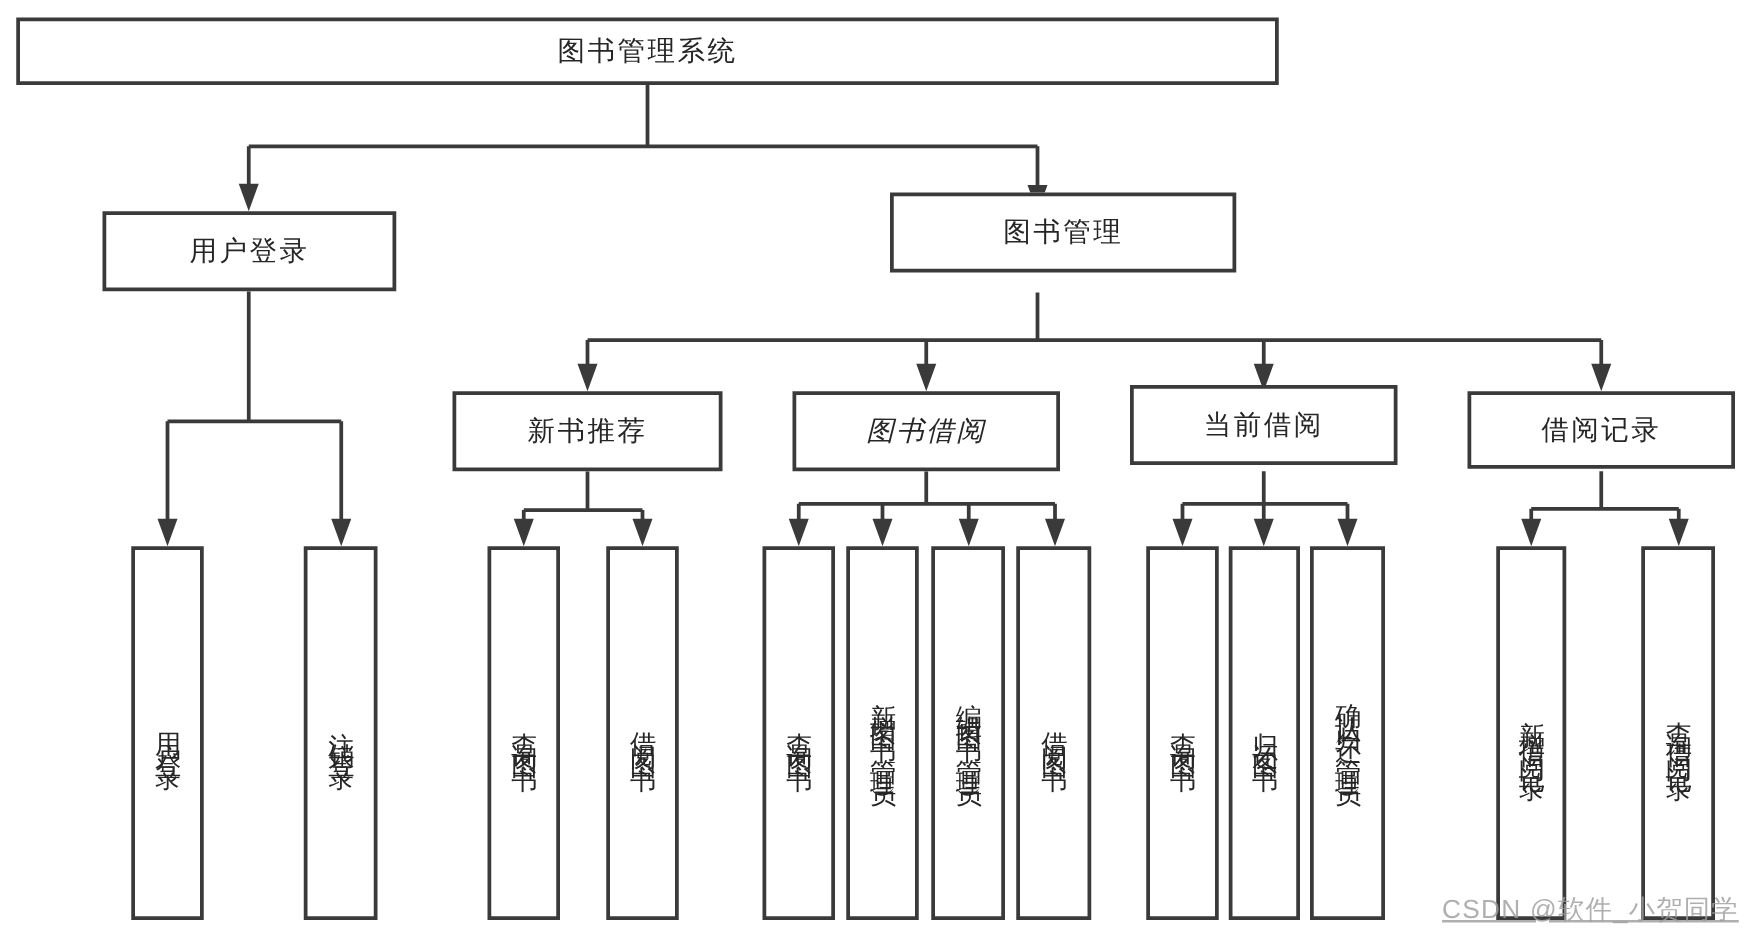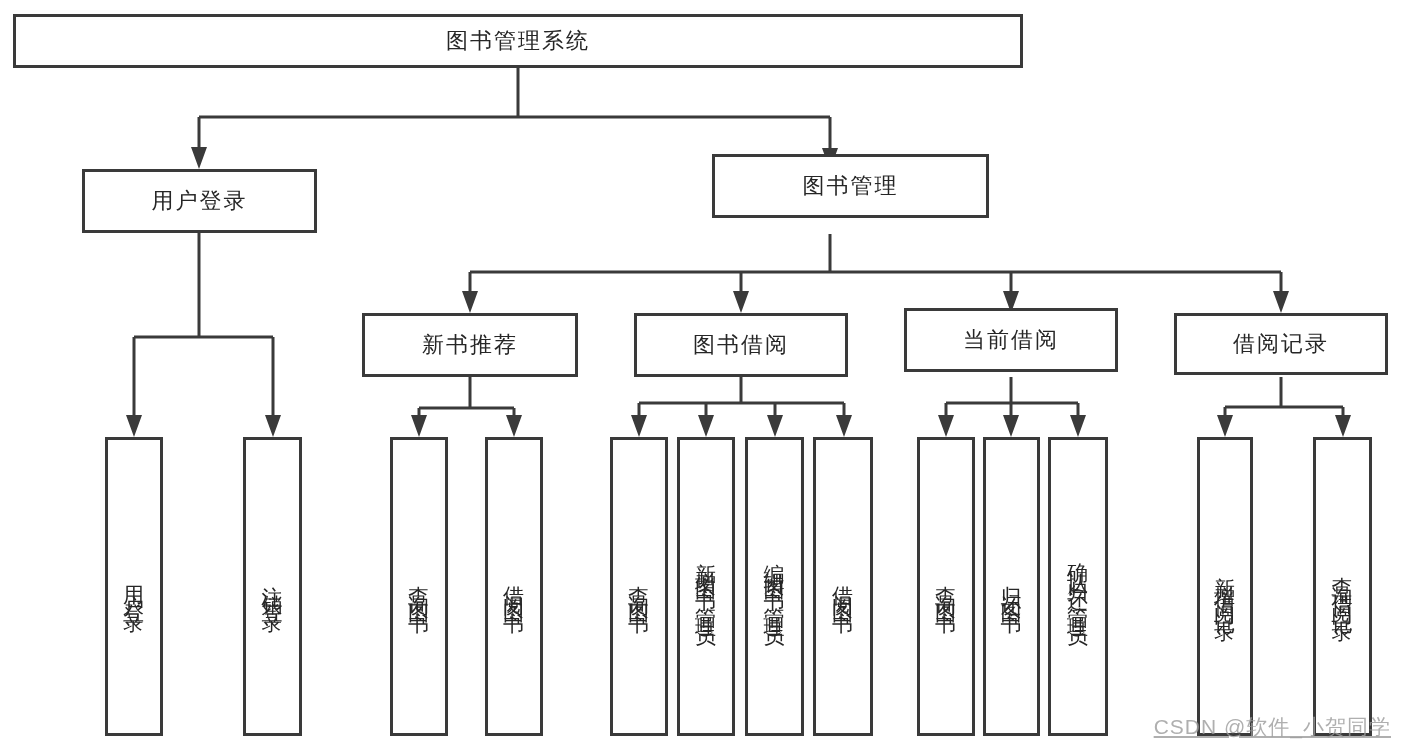--- a/index.html
+++ b/index.html
@@ -97,21 +97,21 @@
       M1217 415 L1233 415 L1225 437 Z
       M1335 415 L1351 415 L1343 437 Z" fill="#3a3a3a"></path>
   </svg>
 
   <div class="box" style="left:13px; top:14px; width:1010px; height:54px;font-family:Liberation Serif, serif;">图书管理系统</div>
 
   <div class="box" style="left:82px; top:169px; width:235px; height:64px;">用户登录</div>
   <div class="box" style="left:712px; top:154px; width:277px; height:64px;">图书管理</div>
 
   <div class="box" style="left:362px; top:313px; width:216px; height:64px;text-align:center;">新书推荐</div>
-  <div class="box" style="left:634px; top:313px; width:214px; height:64px;">图书借阅</div>
+  <div class="box" style="left:634px; top:313px; width:214px; height:64px;font-style:italic;">图书借阅</div>
   <div class="box" style="left:904px; top:308px; width:214px; height:64px;">当前借阅</div>
   <div class="box" style="left:1174px; top:313px; width:214px; height:62px;">借阅记录</div>
 
   <div class="box v" style="left:105px; top:437px; width:58px; height:299px;">用户登录</div>
   <div class="box v" style="left:243px; top:437px; width:59px; height:299px;">注销登录</div>
 
   <div class="box v" style="left:390px; top:437px; width:58px; height:299px;">查询图书</div>
   <div class="box v" style="left:485px; top:437px; width:58px; height:299px;">借阅图书</div>
 
   <div class="box v" style="left:610px; top:437px; width:58px; height:299px;">查询图书</div>

